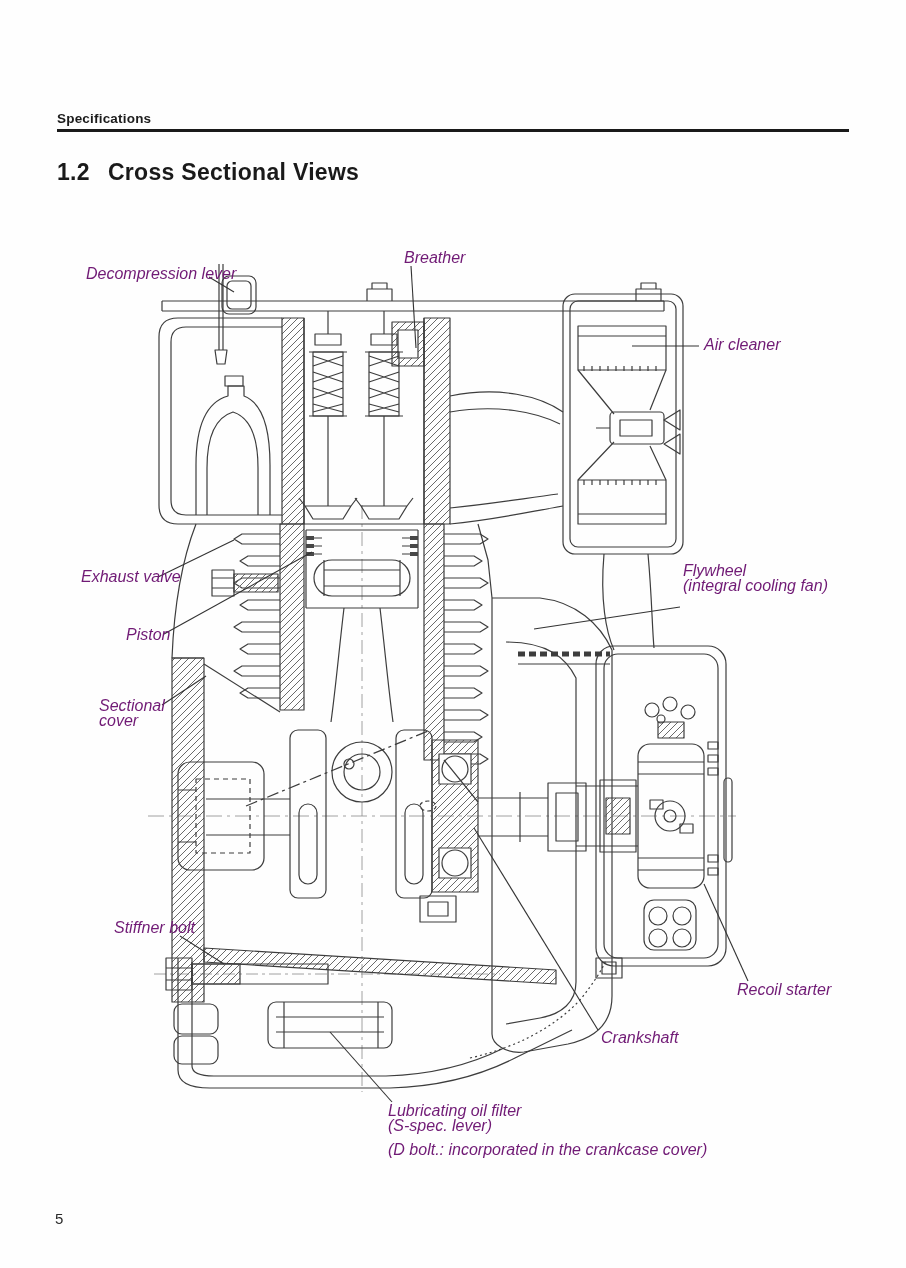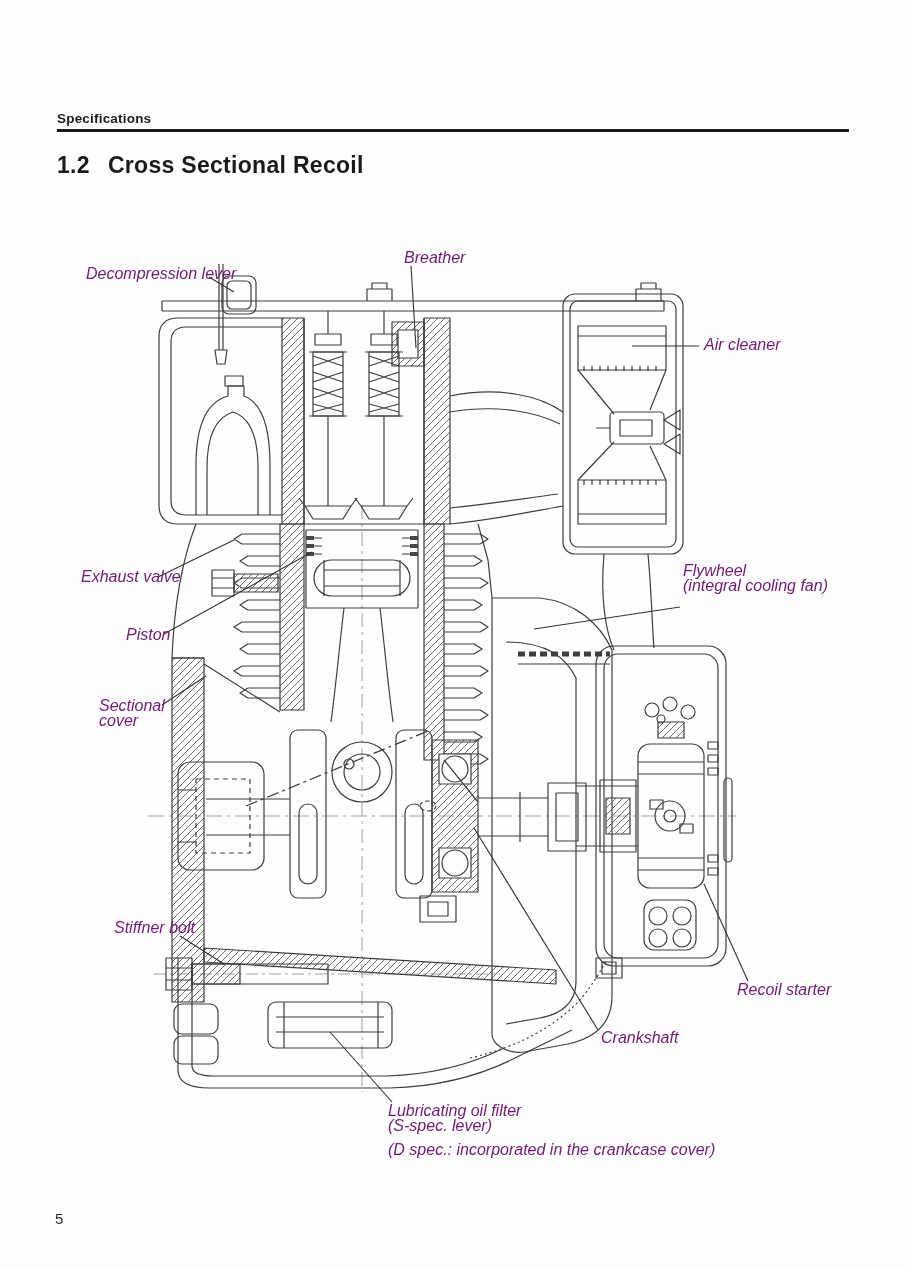--- a/index.html
+++ b/index.html
@@ -7,40 +7,40 @@
     position:relative;width:906px;height:1268px;background:#fefefe;
     font-family:"Liberation Sans", sans-serif;color:#222;overflow:hidden;
     margin:0 auto;
   }
   .hdr{
     position:absolute;left:57px;top:111px;font-size:13.5px;font-weight:bold;
     letter-spacing:.2px;color:#1c1c1c;
   }
   .hdr-rule{position:absolute;left:57px;top:129px;width:792px;height:3px;background:#1a1a1a;}
   .title{
-    position:absolute;left:57px;top:152px;font-size:23px;font-weight:bold;color:#1a1a1a;
+    position:absolute;left:57px;top:159px;font-size:23px;font-weight:bold;color:#1a1a1a;
     display:flex;gap:18px;letter-spacing:.3px;
   }
   .page-num{position:absolute;left:55px;top:1210px;font-size:15px;color:#2a2a2a;}
   .lbl{
     position:absolute;font-size:16px;color:#701a75;line-height:14.5px;white-space:nowrap;font-style:italic;
   }
   .lbl span{display:block;}
   svg{position:absolute;left:0;top:0;}
 </style>
 </head>
 <body>
 
 <div id="page">
 
   <div class="hdr">Specifications</div>
   <div class="hdr-rule"></div>
   <div class="title">
     <span>1.2</span>
-    <span>Cross Sectional Recoil</span>
+    <span>Cross Sectional Views</span>
   </div>
 
   <svg width="906" height="1268" viewBox="0 0 906 1268">
     <defs>
       <pattern id="h" width="7" height="7" patternUnits="userSpaceOnUse">
         <path d="M-1,8 L8,-1" stroke="#6a6a6a" stroke-width="1" fill="none"></path>
       </pattern>
     </defs>
 
     <g stroke="#3d3d3d" fill="none" stroke-width="1.2" stroke-linejoin="round">
@@ -274,16 +274,16 @@
     <span>Sectional</span>
     <span>cover</span>
   </div>
   <div class="lbl" style="left:114px;top:921px">Stiffner bolt</div>
   <div class="lbl" style="left:737px;top:983px">Recoil starter</div>
   <div class="lbl" style="left:601px;top:1031px">Crankshaft</div>
   <div class="lbl" style="left:388px;top:1104px">
     <span>Lubricating oil filter</span>
     <span>(S-spec. lever)</span>
   </div>
-  <div class="lbl" style="left:388px;top:1143px">(D spec.: incorporated in the crankcase cover)</div>
+  <div class="lbl" style="left:388px;top:1143px">(D bolt.: incorporated in the crankcase cover)</div>
 
   <div class="page-num">5</div>
 </div>
 
 </body></html>

